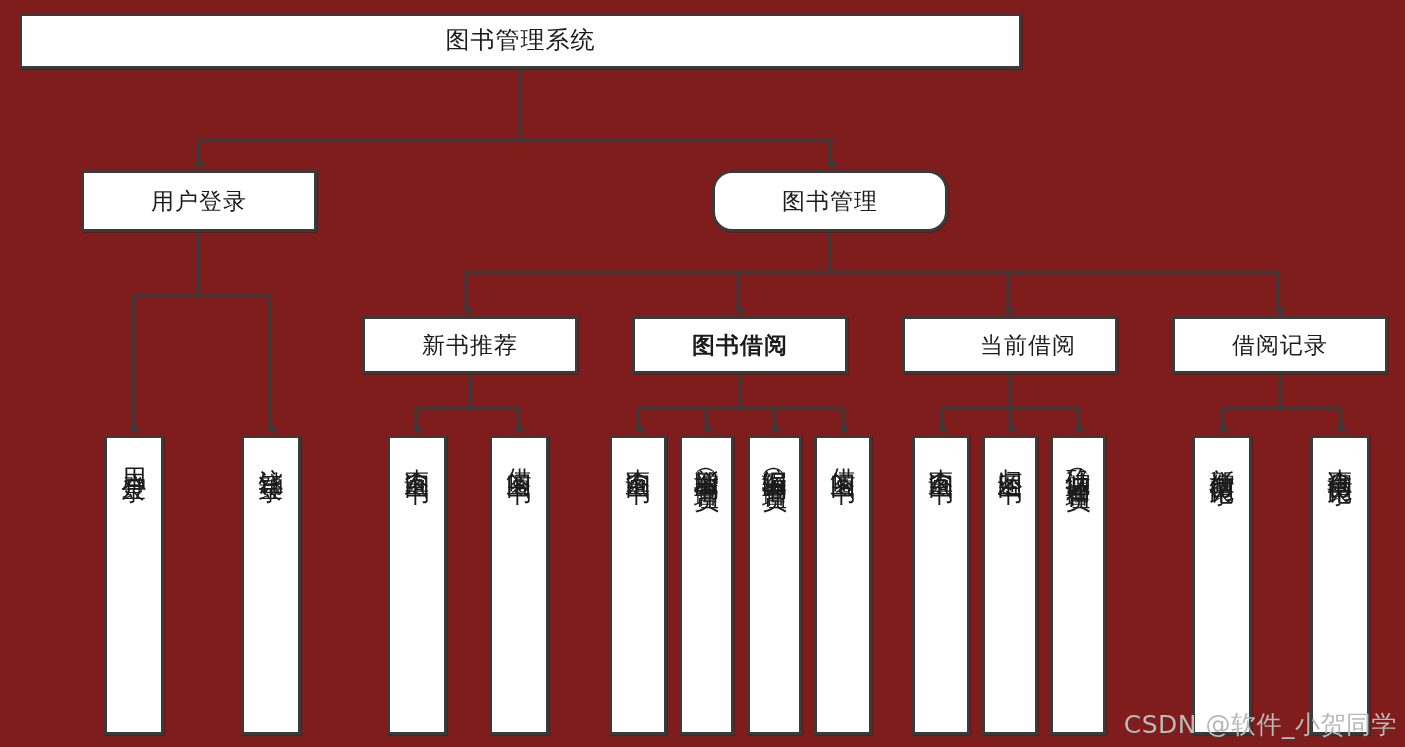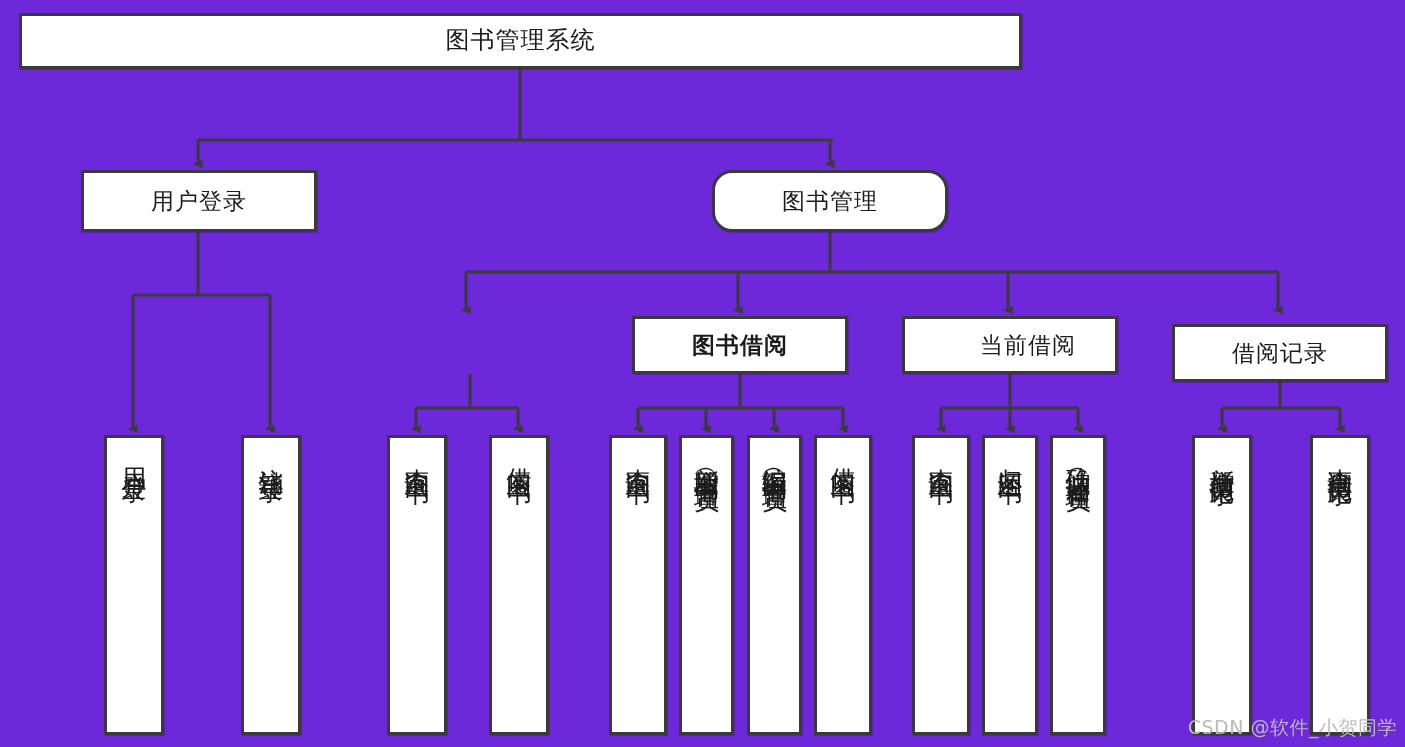--- a/index.html
+++ b/index.html
@@ -7,21 +7,21 @@
     padding: 0;
     background: #ffffff;
   }
   body {
     font-family: "DejaVu Sans", "Liberation Sans", sans-serif;
   }
   #canvas {
     position: relative;
     width: 1405px;
     height: 747px;
-    background: #6d28d9;
+    background: #7f1d1d;
     overflow: hidden;
   }
   svg.wires {
     position: absolute;
     left: 0;
     top: 0;
     width: 1405px;
     height: 747px;
     pointer-events: none;
   }
@@ -55,21 +55,21 @@
     line-height: 1;
     white-space: nowrap;
   }
   .node.leaf.tall-text .label {
     letter-spacing: 3px;
   }
   .watermark {
     position: absolute;
     right: 8px;
     bottom: 6px;
-    font-size: 19px;
+    font-size: 25px;
     color: #b9b9b9;
     letter-spacing: 0.5px;
     white-space: nowrap;
   }
 </style>
 </head>
 <body>
 
 <div id="canvas">
 
@@ -128,30 +128,33 @@
   </div>
 
   <div class="node" style="left:81px; top:170px; width:236px; height:62px;">
     <span class="label">用户登录</span>
   </div>
 
   <div class="node" style="left:712px; top:170px; width:236px; height:62px;border-radius:20px;">
     <span class="label">图书管理</span>
   </div>
 
+  <div class="node" style="left:362px; top:316px; width:216px; height:58px;">
+    <span class="label">新书推荐</span>
+  </div>
 
   <div class="node" style="left:632px; top:316px; width:216px; height:58px;font-weight:bold;">
     <span class="label">图书借阅</span>
   </div>
 
   <div class="node" style="left:902px; top:316px; width:216px; height:58px;padding-left:36px;">
     <span class="label">当前借阅</span>
   </div>
 
-  <div class="node" style="left:1172px; top:316px; width:216px; height:58px;margin-top:8px;">
+  <div class="node" style="left:1172px; top:316px; width:216px; height:58px;">
     <span class="label">借阅记录</span>
   </div>
 
   <div class="node leaf" style="left:104px; top:435px; width:60px; height:300px;">
     <span class="label">用户登录</span>
   </div>
 
   <div class="node leaf" style="left:241px; top:435px; width:60px; height:300px;">
     <span class="label">注销登录</span>
   </div>

